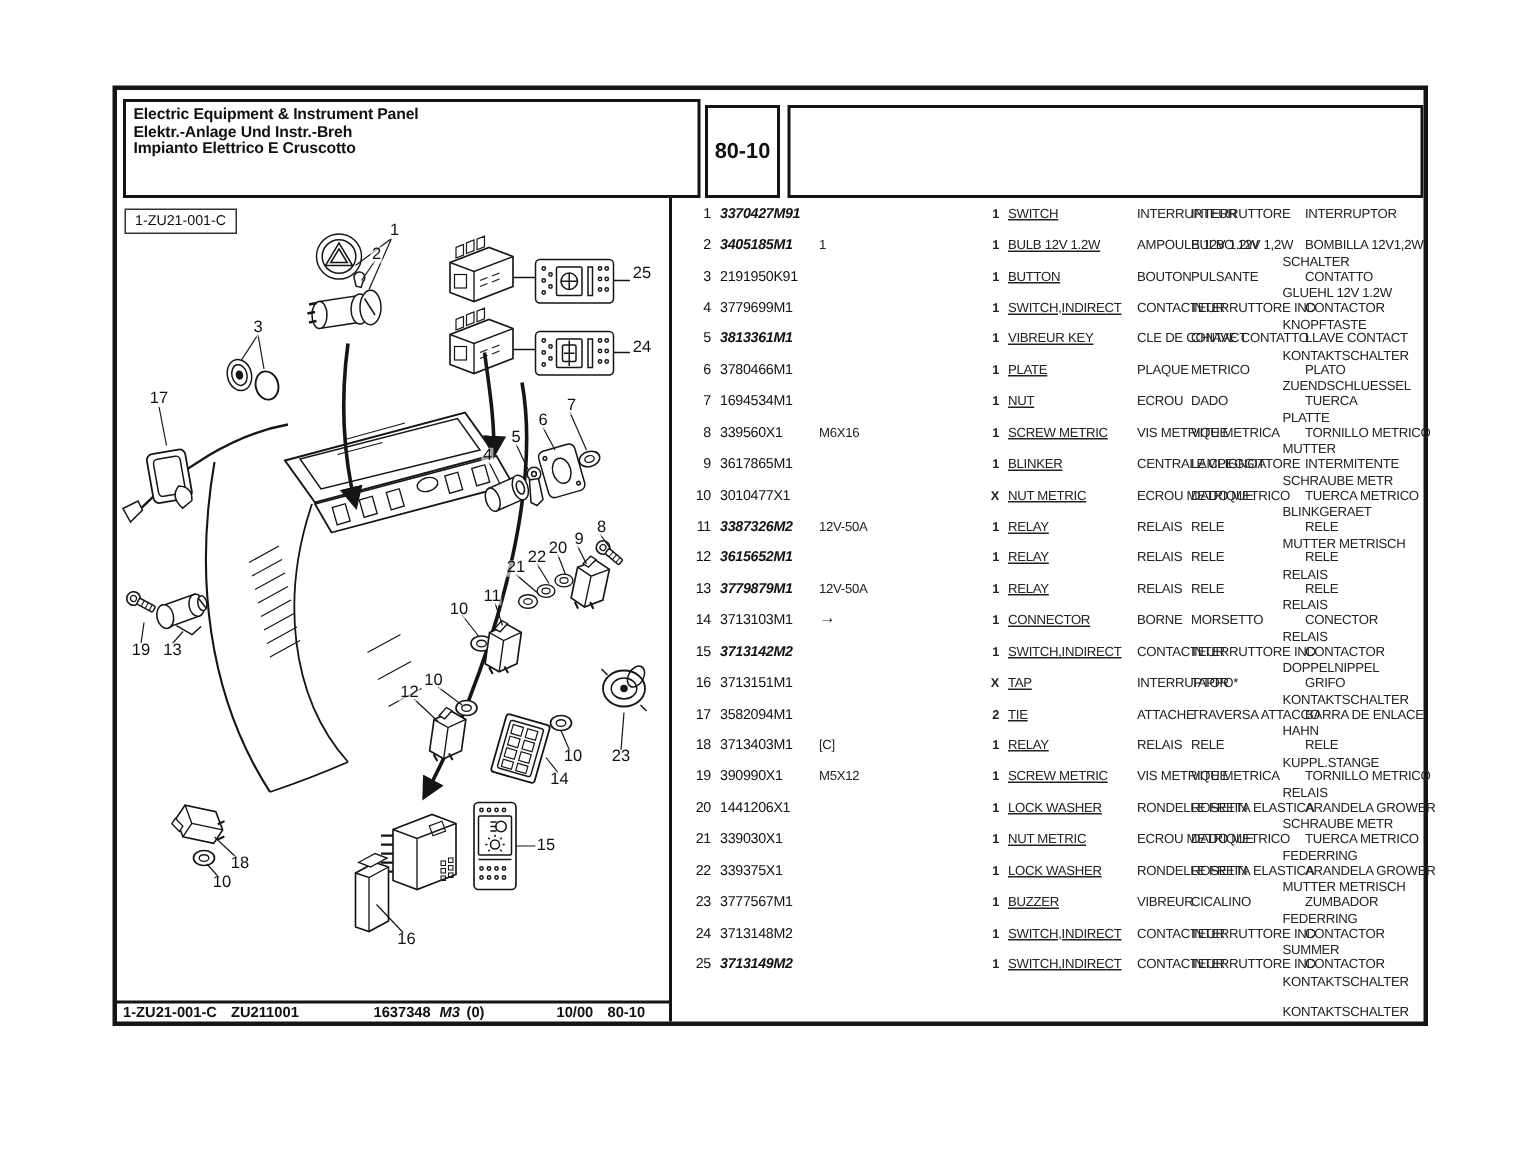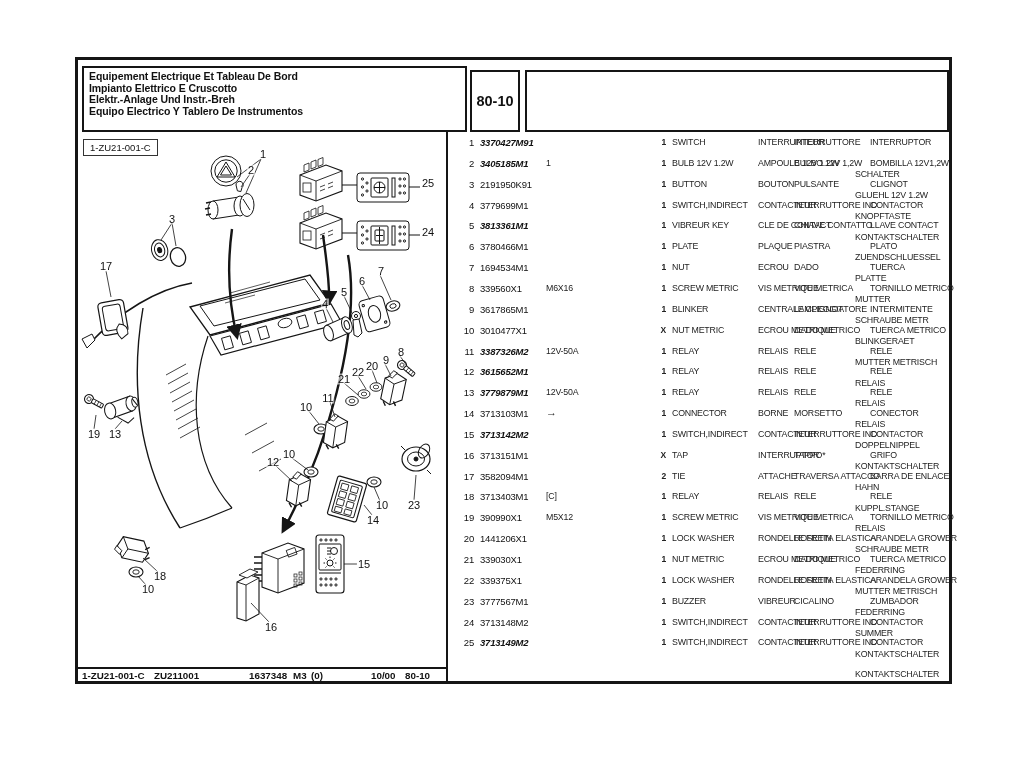--- a/index.html
+++ b/index.html
@@ -12,53 +12,52 @@
   .title-box { left:4px; top:6px; width:385px; height:66px; padding:3px 5px; }
   .title-line { font-weight:bold; font-size:10.5px; line-height:11.7px; white-space:nowrap; letter-spacing:-0.1px; }
   .code-box { left:392px; top:10px; width:50px; height:62px; display:flex; align-items:center; justify-content:center; font-weight:bold; font-size:14.5px; }
   .wide-box { left:447px; top:10px; width:424px; height:62px; }
 
   .v-divider { position:absolute; left:368px; top:72px; width:2px; bottom:0; background:#151515; }
   .f-line { position:absolute; left:0; top:607px; width:369px; height:2px; background:#151515; }
 
   .footer { position:absolute; left:0; top:610px; width:368px; height:14px; font-weight:bold; font-size:9.8px; }
   .footer span { position:absolute; white-space:nowrap; }
-  .f-ref { left:4px; } .f-code { left:76px; } .f-num { left:171px; } .f-rev { left:215px; }
+  .f-ref { left:4px; } .f-code { left:76px; } .f-num { left:171px; } .f-rev { left:215px;font-style:italic; }
   .f-iss { left:233px; } .f-date { left:293px; } .f-page { left:327px; }
 
   .diagram { position:absolute; left:2px; top:73px; width:366px; height:534px; }
   .diagram svg { position:absolute; left:0; top:0; }
   .ref-box { position:absolute; left:3px; top:6px; border:1.5px solid #333; font-size:9.5px; padding:2px 6px; white-space:nowrap; background:#fff; }
   .callout { position:absolute; transform:translate(-50%,-50%); font-size:11px; line-height:11px; color:#111; background:rgba(255,255,255,0.6); padding:0 1px; }
 
   .ptable { position:absolute; left:370px; top:73px; width:505px; bottom:2px; font-size:8.8px; color:#222; }
   .prow { position:absolute; left:0; width:100%; height:21px; }
   .prow span { position:absolute; top:0; white-space:nowrap; letter-spacing:-0.2px; }
   .c-no   { left:6px;  width:20px; text-align:right; font-size:9.5px; color:#111; }
   .c-part { left:32px; font-size:9.5px; color:#111; }
   .c-part.em { font-weight:bold; font-style:italic; }
   .c-spec { left:98px; }
   .c-spec.arrow { font-weight:bold; font-size:11px; top:-2px; }
   .c-qty  { left:203px; width:15px; text-align:right; font-weight:bold; font-size:8.5px; }
-  .c-en   { left:224px; }
+  .c-en   { left:224px;text-decoration:underline; }
   .c-fr   { left:310px; }
   .c-it   { left:310px; top:10.3px;padding-left:36px; }
   .c-de   { left:407px;margin-top:32px; }
   .c-es   { left:422px; top:10.3px; }
 </style>
 </head>
 <body>
 
 <div class="sheet">
 
   <div class="box title-box">
-    <div class="title-line">Equipement Electrique Et Tableau De Bord</div>
+    <div class="title-line">Electric Equipment &amp; Instrument Panel</div>
+    <div class="title-line">Elektr.-Anlage Und Instr.-Breh</div>
     <div class="title-line">Impianto Elettrico E Cruscotto</div>
-    <div class="title-line">Elektr.-Anlage Und Instr.-Breh</div>
-    <div class="title-line">Equipo Electrico Y Tablero De Instrumentos</div>
   </div>
   <div class="box code-box">80-10</div>
   <div class="box wide-box"></div>
 
   <div class="v-divider"></div>
   <div class="f-line"></div>
 
   <div class="diagram">
     <svg width="366" height="534" viewBox="0 0 366 534">
       <defs>
@@ -387,21 +386,21 @@
   </div>
         <div class="prow" style="top: 45.7px;">
     <span class="c-no">3</span>
     <span class="c-part">2191950K91</span>
     <span class="c-spec"></span>
     <span class="c-qty">1</span>
     <span class="c-en">BUTTON</span>
     <span class="c-fr">BOUTON</span>
     <span class="c-it">PULSANTE</span>
     <span class="c-de">KNOPFTASTE</span>
-    <span class="c-es">CLIGNOT</span>
+    <span class="c-es">CONTATTO</span>
   </div>
         <div class="prow" style="top: 66.55px;">
     <span class="c-no">4</span>
     <span class="c-part">3779699M1</span>
     <span class="c-spec"></span>
     <span class="c-qty">1</span>
     <span class="c-en">SWITCH,INDIRECT</span>
     <span class="c-fr">CONTACTEUR</span>
     <span class="c-it">INTERRUTTORE IND</span>
     <span class="c-de">KONTAKTSCHALTER</span>
@@ -418,21 +417,21 @@
     <span class="c-de">ZUENDSCHLUESSEL</span>
     <span class="c-es">LLAVE CONTACT</span>
   </div>
         <div class="prow" style="top: 108.25px;">
     <span class="c-no">6</span>
     <span class="c-part">3780466M1</span>
     <span class="c-spec"></span>
     <span class="c-qty">1</span>
     <span class="c-en">PLATE</span>
     <span class="c-fr">PLAQUE</span>
-    <span class="c-it">PIASTRA</span>
+    <span class="c-it">METRICO</span>
     <span class="c-de">PLATTE</span>
     <span class="c-es">PLATO</span>
   </div>
         <div class="prow" style="top: 129.1px;">
     <span class="c-no">7</span>
     <span class="c-part">1694534M1</span>
     <span class="c-spec"></span>
     <span class="c-qty">1</span>
     <span class="c-en">NUT</span>
     <span class="c-fr">ECROU</span>

